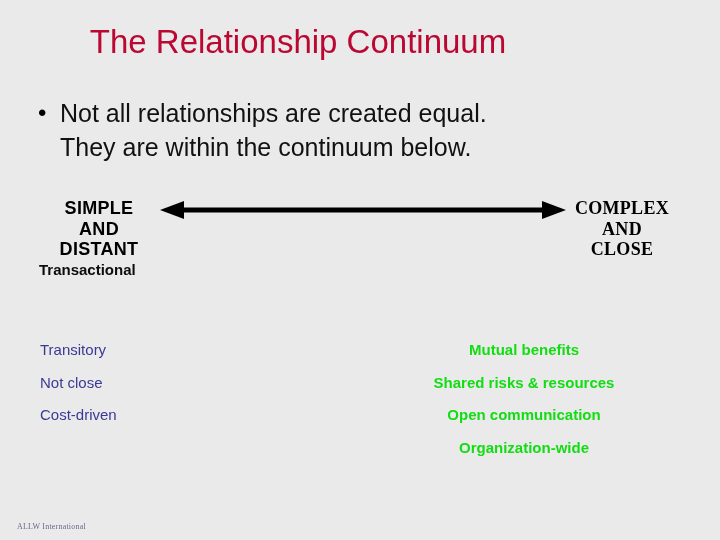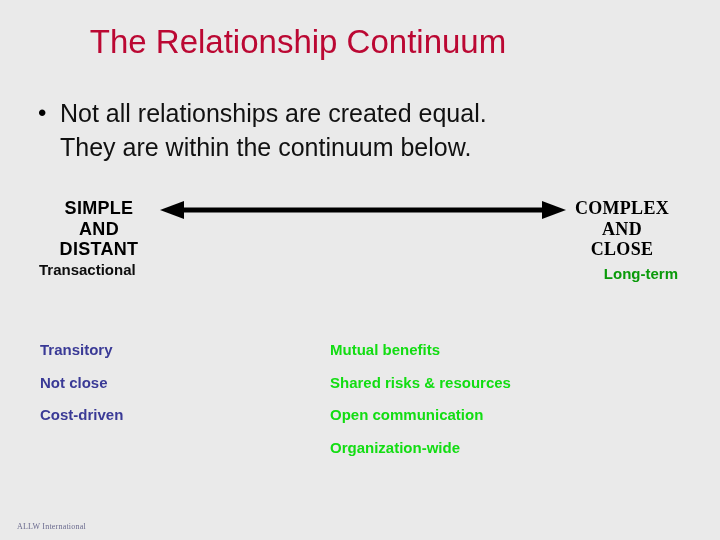--- a/index.html
+++ b/index.html
@@ -123,33 +123,33 @@
   
   .attrs-left {
     position: absolute;
     left: 40px;
     top: 334px;
     width: 260px;
     text-align: left;
   }
   .attrs-left .item {
     font-size: 15px;
-    font-weight: bold;
+    font-weight: normal;
     color: #3a3a96;
     line-height: 32.5px;
     white-space: nowrap;
   }
 
   
   .attrs-right {
     position: absolute;
-    right: 50px;
+    right: 26px;
     top: 334px;
     width: 340px;
-    text-align: left;
+    text-align: center;
   }
   .attrs-right .item {
     font-size: 15px;
     font-weight: bold;
     color: #12dd12;
     line-height: 32.5px;
     white-space: nowrap;
   }
 
   
@@ -198,21 +198,20 @@
     </div>
     <div class="sub">Transactional</div>
   </div>
 
   <div class="pole-right">
     <div class="cap">
       <div>COMPLEX</div>
       <div>AND</div>
       <div>CLOSE</div>
     </div>
-    <div class="sub">Long-term</div>
   </div>
 
   <div class="attrs-left">
     <div class="item">Transitory</div>
     <div class="item">Not close</div>
     <div class="item">Cost-driven</div>
   </div>
 
   <div class="attrs-right">
     <div class="item">Mutual benefits</div>

